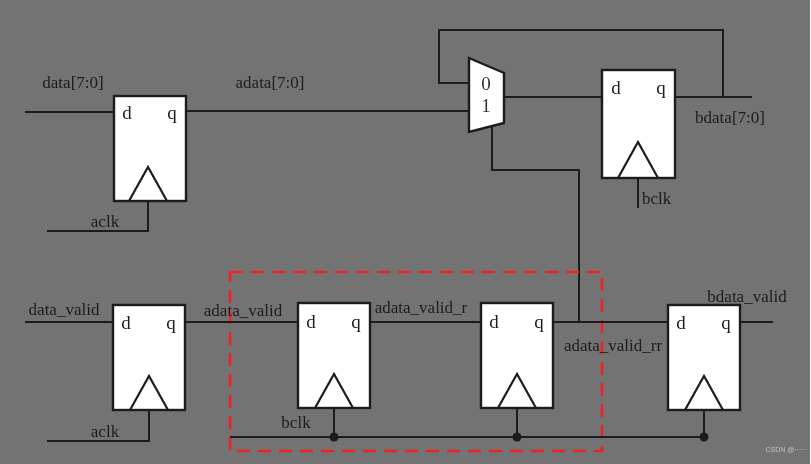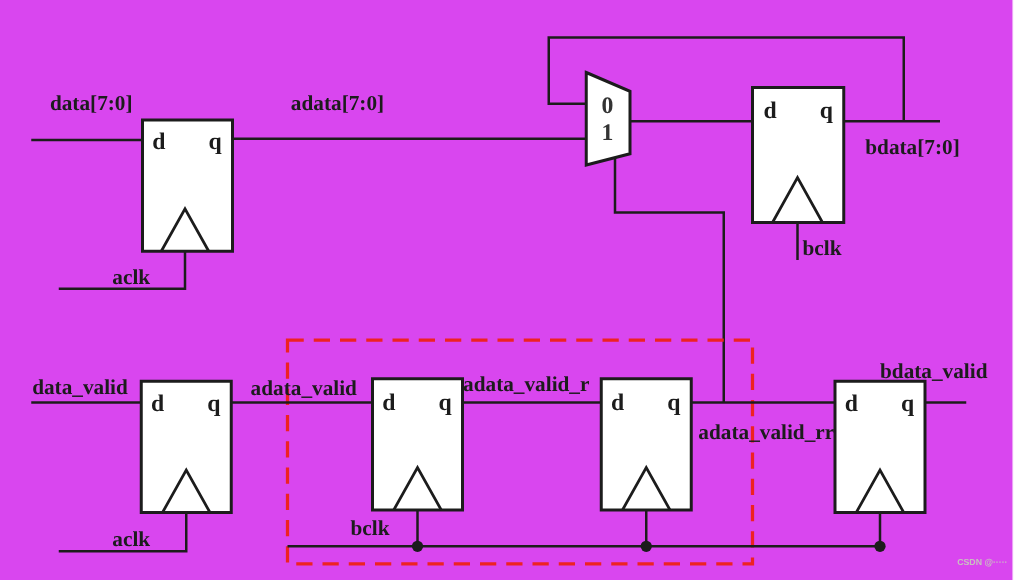--- a/index.html
+++ b/index.html
@@ -4,24 +4,23 @@
 <style>
   html, body {
     margin: 0;
     padding: 0;
     background: #ffffff;
   }
   .stage {
     position: relative;
     width: 810px;
     height: 464px;
-    background: #d946ef;
+    background: #737373;
     overflow: hidden;
     font-family: "Liberation Serif", "DejaVu Serif", serif;
-    font-weight: bold;
   }
   svg { display: block; }
   .wire {
     stroke: #1c1c1c;
     stroke-width: 2;
     fill: none;
   }
   .box {
     stroke: #1c1c1c;
     stroke-width: 2.4;

